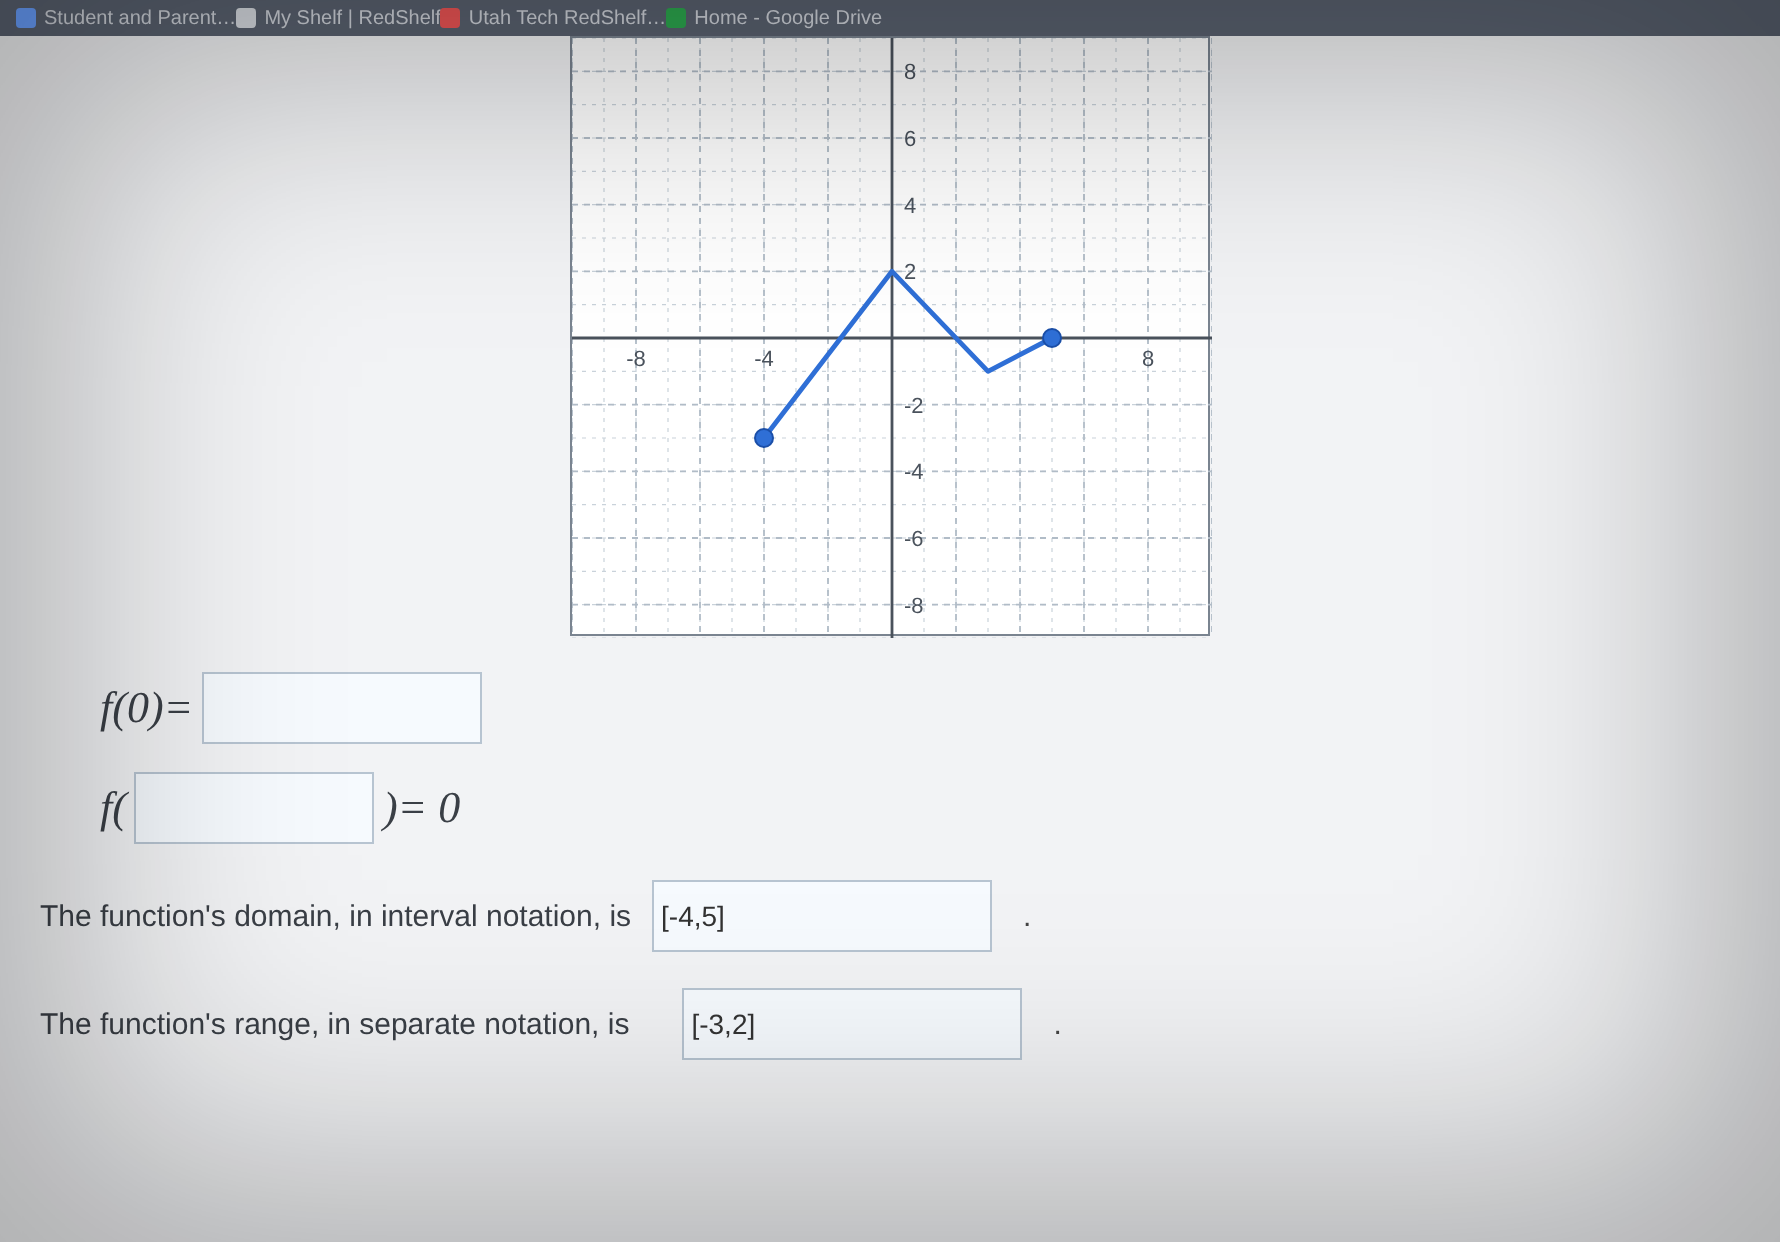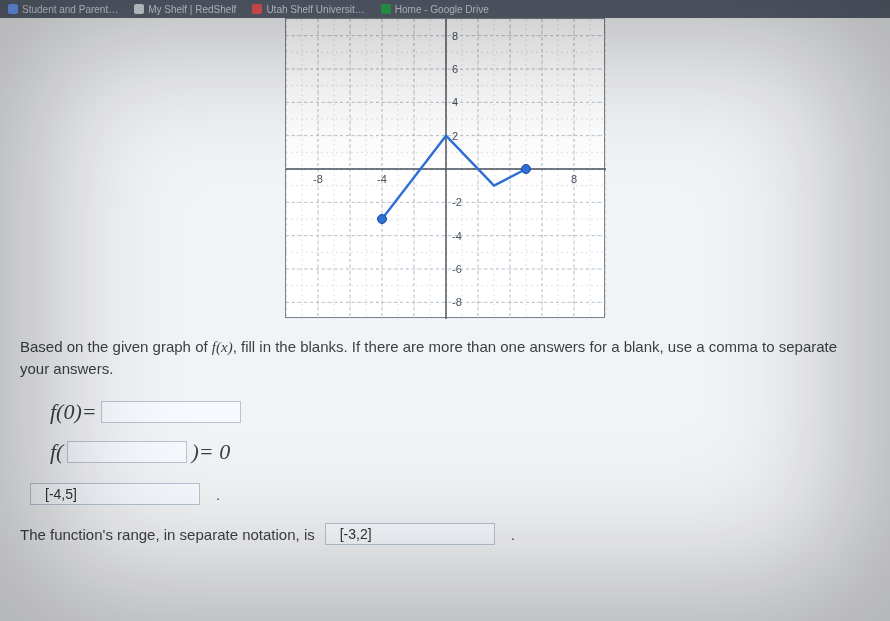--- a/index.html
+++ b/index.html
@@ -12,21 +12,21 @@
     height: 621px;
     overflow: hidden;
     position: relative;
   }
   .bookmarks-bar {
     background: #5a6270;
     height: 18px;
     display: flex;
     align-items: center;
     padding: 0 8px;
-    gap: 16px;
+    gap: 0;
     font-size: 10px;
     color: #d0d4db;
     user-select: none;
   }
   .bookmark-item {
     display: flex;
     align-items: center;
     gap: 4px;
     cursor: pointer;
   }
@@ -66,22 +66,22 @@
     display: flex;
     align-items: center;
     margin: 14px 0 14px 30px;
     font-size: 16px;
     color: #3a3f46;
   }
   .blank-row .math-fx { font-size: 22px; }
   .answer-input {
     border: 1px solid #b7c4d1;
     background: #f6fafe;
-    height: 22px;
-    padding: 2px 14px;
+    height: 36px;
+    padding: 2px 4px;
     font-size: 14px;
     color: #333;
     min-width: 110px;
     margin: 0 4px;
   }
   .line-row {
     display:flex;
     align-items:center;
     margin: 18px 0;
     font-size: 15px;
@@ -102,21 +102,21 @@
   <div class="bookmark-item">
     <span class="bm-icon" style="background:#6aa0ff"></span>
     <span>Student and Parent…</span>
   </div>
   <div class="bookmark-item">
     <span class="bm-icon" style="background:#d9dde3"></span>
     <span>My Shelf | RedShelf</span>
   </div>
   <div class="bookmark-item">
     <span class="bm-icon" style="background:#e55"></span>
-    <span>Utah Shelf Universit…</span>
+    <span>Utah Tech RedShelf…</span>
   </div>
   <div class="bookmark-item">
     <span class="bm-icon" style="background:#2da94f"></span>
     <span>Home - Google Drive</span>
   </div>
 </div>
 
 <div class="content">
 
   <div class="graph-wrap">
@@ -195,41 +195,39 @@
           <text x="166" y="220.66666666666666" font-size="11" fill="#4a525c" text-anchor="start">-4</text>
           <text x="166" y="254" font-size="11" fill="#4a525c" text-anchor="start">-6</text>
           <text x="166" y="287.3333333333333" font-size="11" fill="#4a525c" text-anchor="start">-8</text>
           <path d="M96,200 L160,116.66666666666666 L208,166.66666666666669 L240,150" stroke="#2f6fd6" stroke-width="2.4" fill="none" stroke-linejoin="round" stroke-linecap="round"></path>
           <circle cx="96" cy="200" r="4.5" fill="#2f6fd6" stroke="#1b4fa8" stroke-width="1"></circle>
           <circle cx="240" cy="150" r="4.5" fill="#2f6fd6" stroke="#1b4fa8" stroke-width="1"></circle>
         </svg>
     </div>
   </div>
 
-  <div class="problem-text">
-    <span>Based on the given graph of </span><span class="math-fx">f(x)</span><span>, fill in the blanks. If there are more than one answers for a blank, use a comma to separate your answers.</span>
-  </div>
 
   <div class="blank-row">
     <span class="math-fx">f(0)=</span>
     <input class="answer-input" style="width: 140px;" value="">
   </div>
 
   <div class="blank-row">
     <span class="math-fx">f(</span>
     <input class="answer-input" style="width: 120px;" value="">
     <span class="math-fx">)= 0</span>
   </div>
 
   <div class="line-row">
+    <span>The function's domain, in interval notation, is</span>
     <input class="answer-input" style="width: 170px; margin-left: 10px;" value="[-4,5]">
     <span class="period">.</span>
   </div>
 
   <div class="line-row">
     <span>The function's range, in separate notation, is</span>
-    <input class="answer-input" style="width: 170px; margin-left: 10px;" value="[-3,2]">
+    <input class="answer-input" style="width: 170px; margin-left: 26px;" value="[-3,2]">
     <span class="period">.</span>
   </div>
 
 </div>
 
 <div class="vignette"></div>
 
 </body></html>

